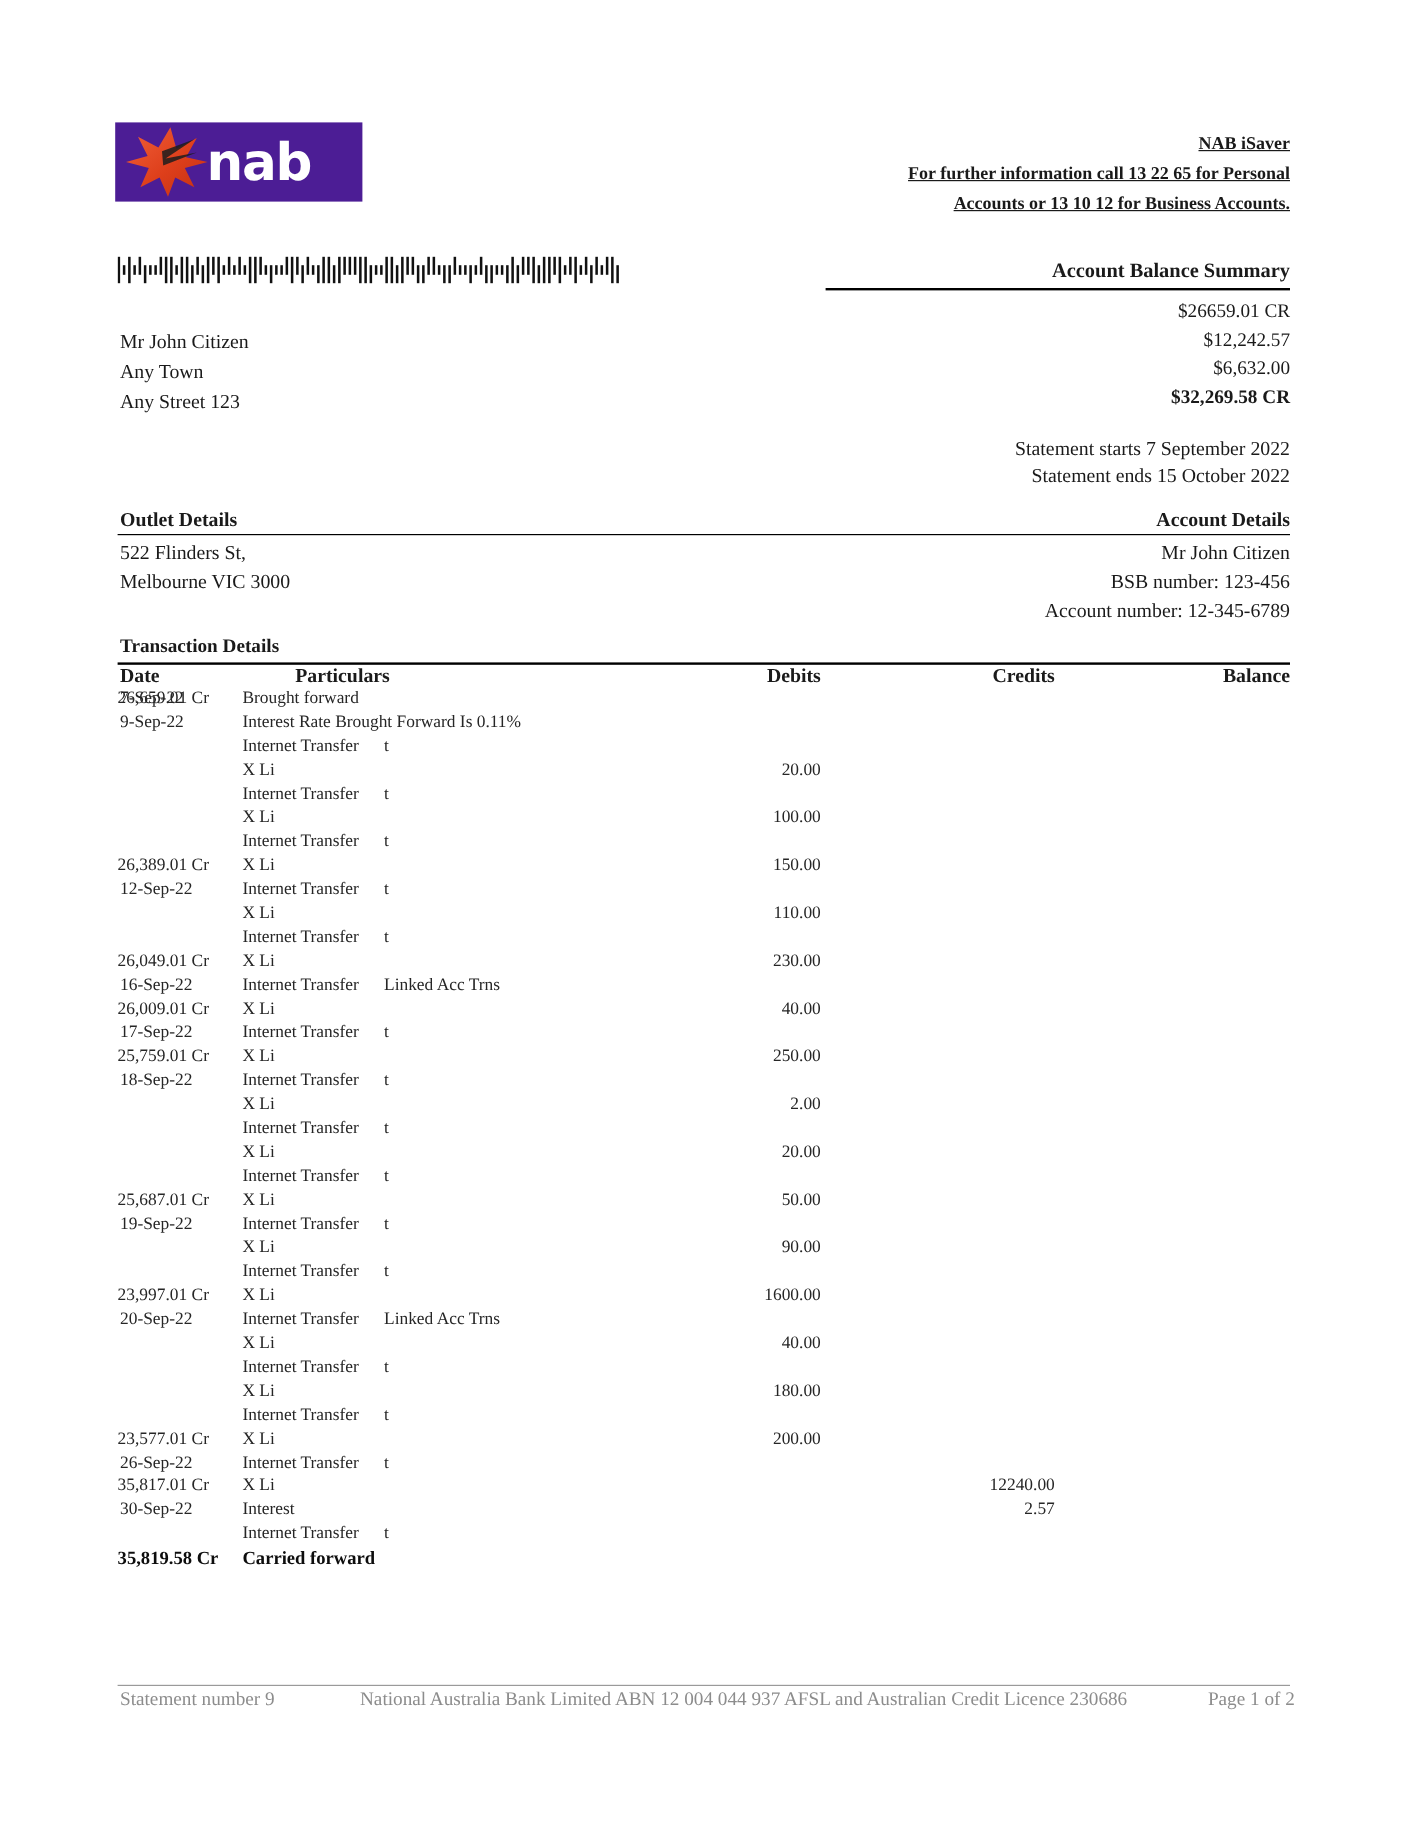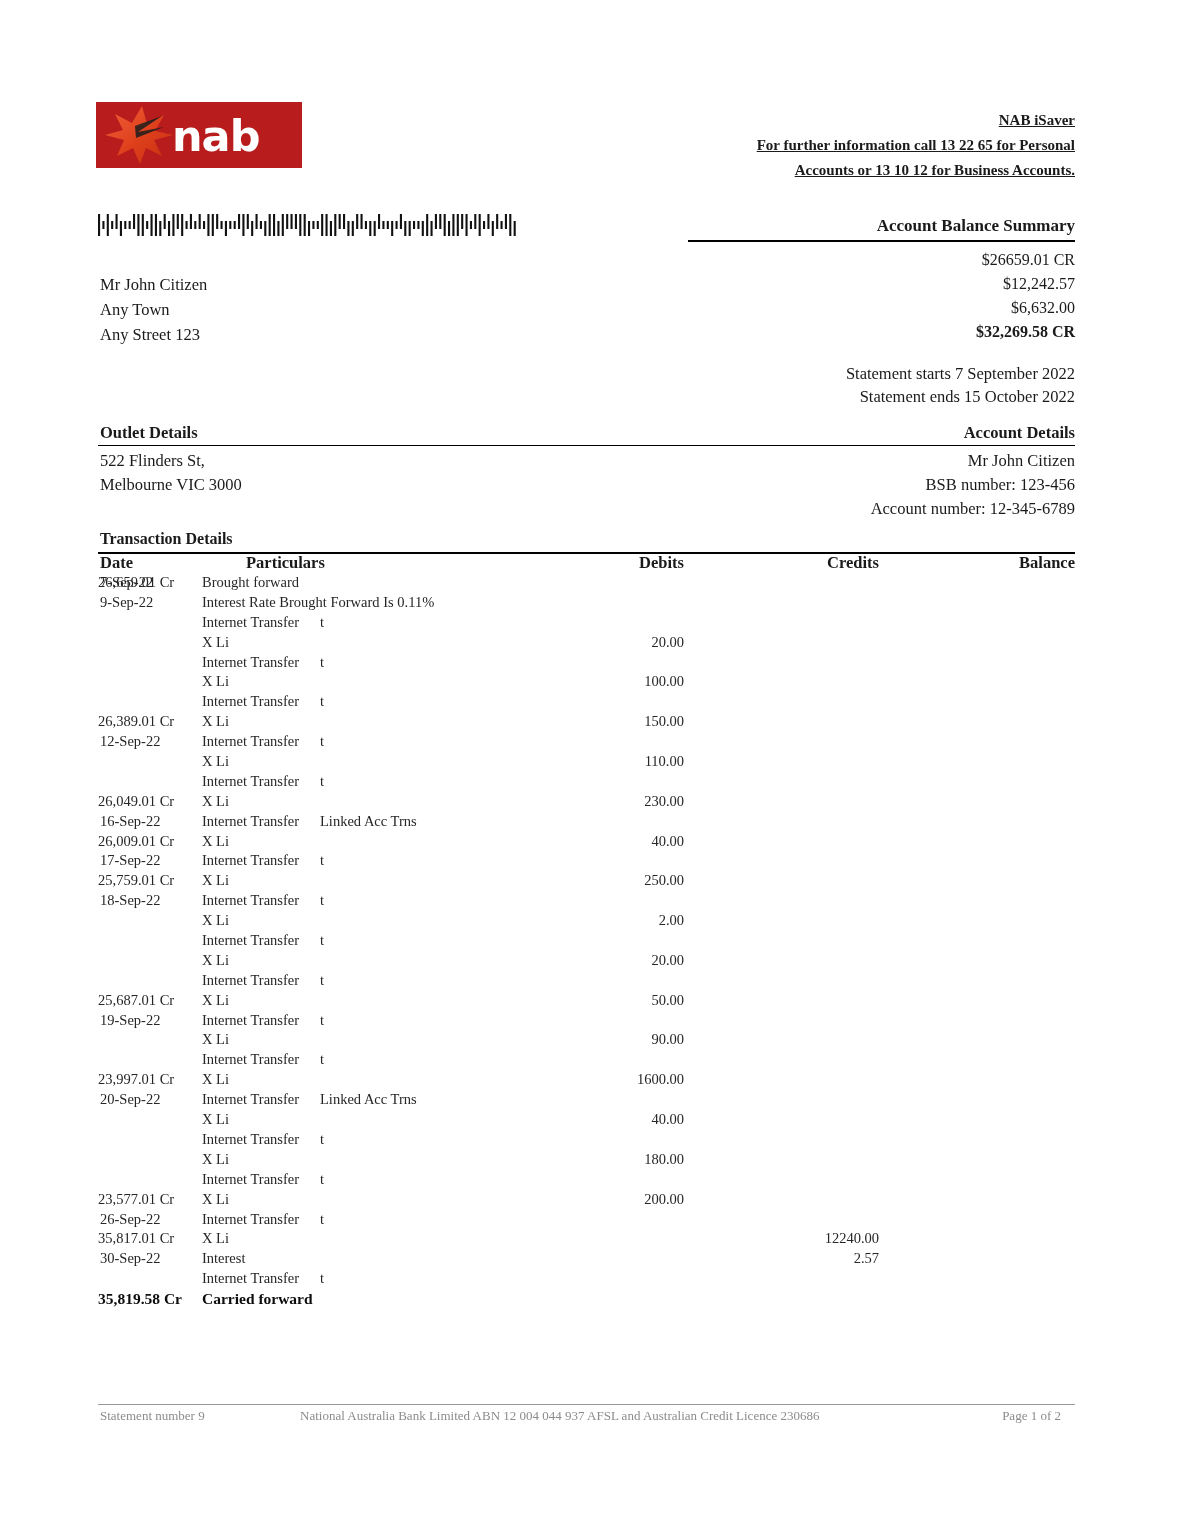--- a/index.html
+++ b/index.html
@@ -10,21 +10,21 @@
     font-family:"Liberation Serif", "DejaVu Serif", serif;
     color:#1a1a1a;
     overflow:hidden;
   }
   .page { position:relative; width:1187px; height:1536px; }
 
   
   .logo-box {
     position:absolute; left:96px; top:102px;
     width:206px; height:66px;
-    background:#b91c1c;
+    background:#4c1d95;
     display:flex; align-items:center;
     overflow:hidden;
   }
   .logo-star { position:relative; width:74px; height:62px; margin-left:6px; flex:none; }
   .logo-star svg { display:block; }
   .logo-word {
     color:#ffffff;
     font-family:"DejaVu Sans","Liberation Sans",sans-serif;
     font-weight:bold;
     font-size:43px;
@@ -99,24 +99,24 @@
   .trow .c-date { position:absolute; left:2px;   top:0; white-space:nowrap; }
   .trow .c-part { position:absolute; left:104px; top:0; white-space:nowrap; }
   .trow .c-part2{ position:absolute; left:222px; top:0; white-space:nowrap; }
   .trow .c-deb  { position:absolute; left:0; top:0; width:586px; text-align:right; }
   .trow .c-cre  { position:absolute; left:0; top:0; width:781px; text-align:right; }
   .trow .c-bal  { position:absolute; left:0; top:0; width:977px; white-space:nowrap; }
   .trow.bold { font-weight:bold; font-size:15.5px; color:#0d0d0d; }
 
   
   .ftr-rule { position:absolute; left:98px; top:1404px; width:977px; height:0; border-top:1.3px solid #9a9a9a; }
-  .ftr { position:absolute; top:1408px; font-size:13px; color:#8c8c8c; white-space:nowrap; }
+  .ftr { position:absolute; top:1408px; font-size:16px; color:#8c8c8c; white-space:nowrap; }
   .ftr-left { left:100px; }
   .ftr-mid  { left:300px; }
-  .ftr-right{ right:126px; text-align:left; }
+  .ftr-right{ right:108px; text-align:left; }
 </style>
 </head>
 <body>
 
 <div class="page">
 
   <div class="logo-box">
     <div class="logo-star">
       <svg width="74" height="62" viewBox="0 0 74 62" xmlns="http://www.w3.org/2000/svg">
         <defs>

